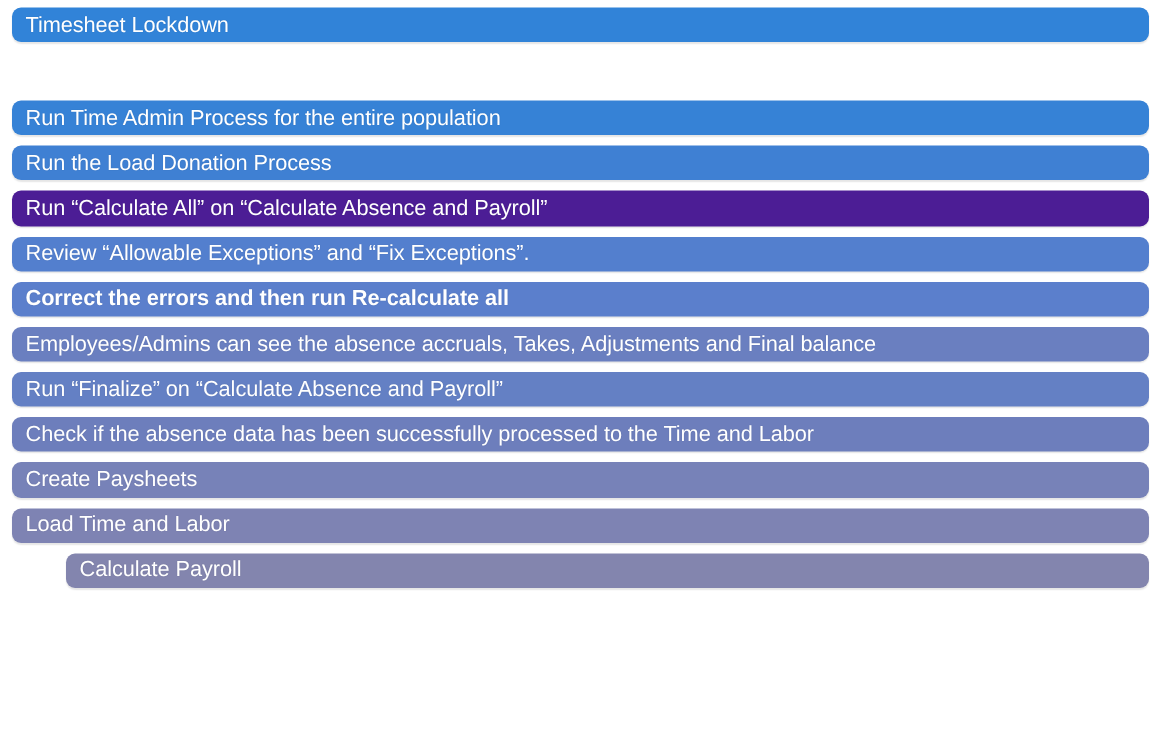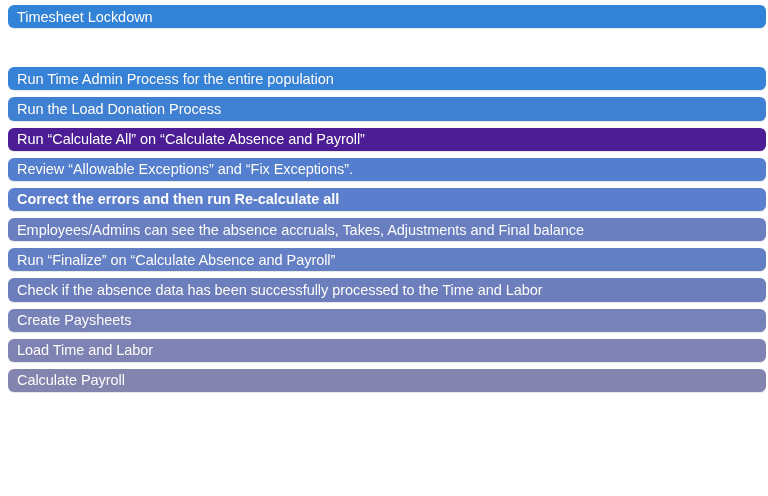--- a/index.html
+++ b/index.html
@@ -15,21 +15,21 @@
   }
 
   #process-list {
     position: relative;
     width: 768px;
     height: 397px;
     box-sizing: border-box;
     padding: 5px 2px 5px 8px;
     display: flex;
     flex-direction: column;
-    justify-content: flex-start;
+    justify-content: flex-end;
   }
 
   .step-row {
     position: relative;
     box-sizing: border-box;
     height: 28px;
     margin-bottom: 7px;
     border-radius: 6px;
     display: flex;
     align-items: center;
@@ -92,19 +92,19 @@
   </div>
 
   <div class="step-row" style="background-color: rgb(119, 130, 184);">
     <span class="step-label">Create Paysheets</span>
   </div>
 
   <div class="step-row" style="background-color: rgb(126, 131, 179);">
     <span class="step-label">Load Time and Labor</span>
   </div>
 
-  <div class="step-row" style="background-color: rgb(131, 133, 174);">
+  <div class="step-row" style="background-color: rgb(131, 133, 174); margin-left: 36px;">
     <span class="step-label">Calculate Payroll</span>
   </div>
 
 
 
 </div>
 
 </body></html>

